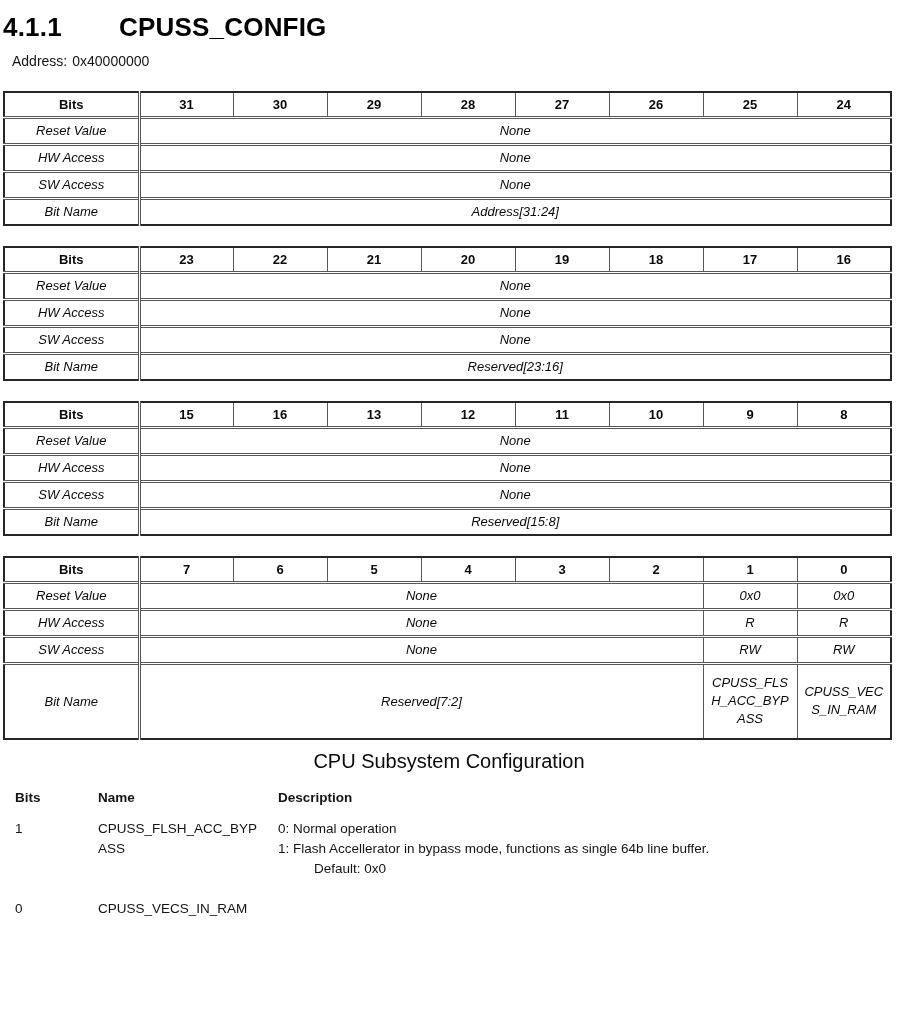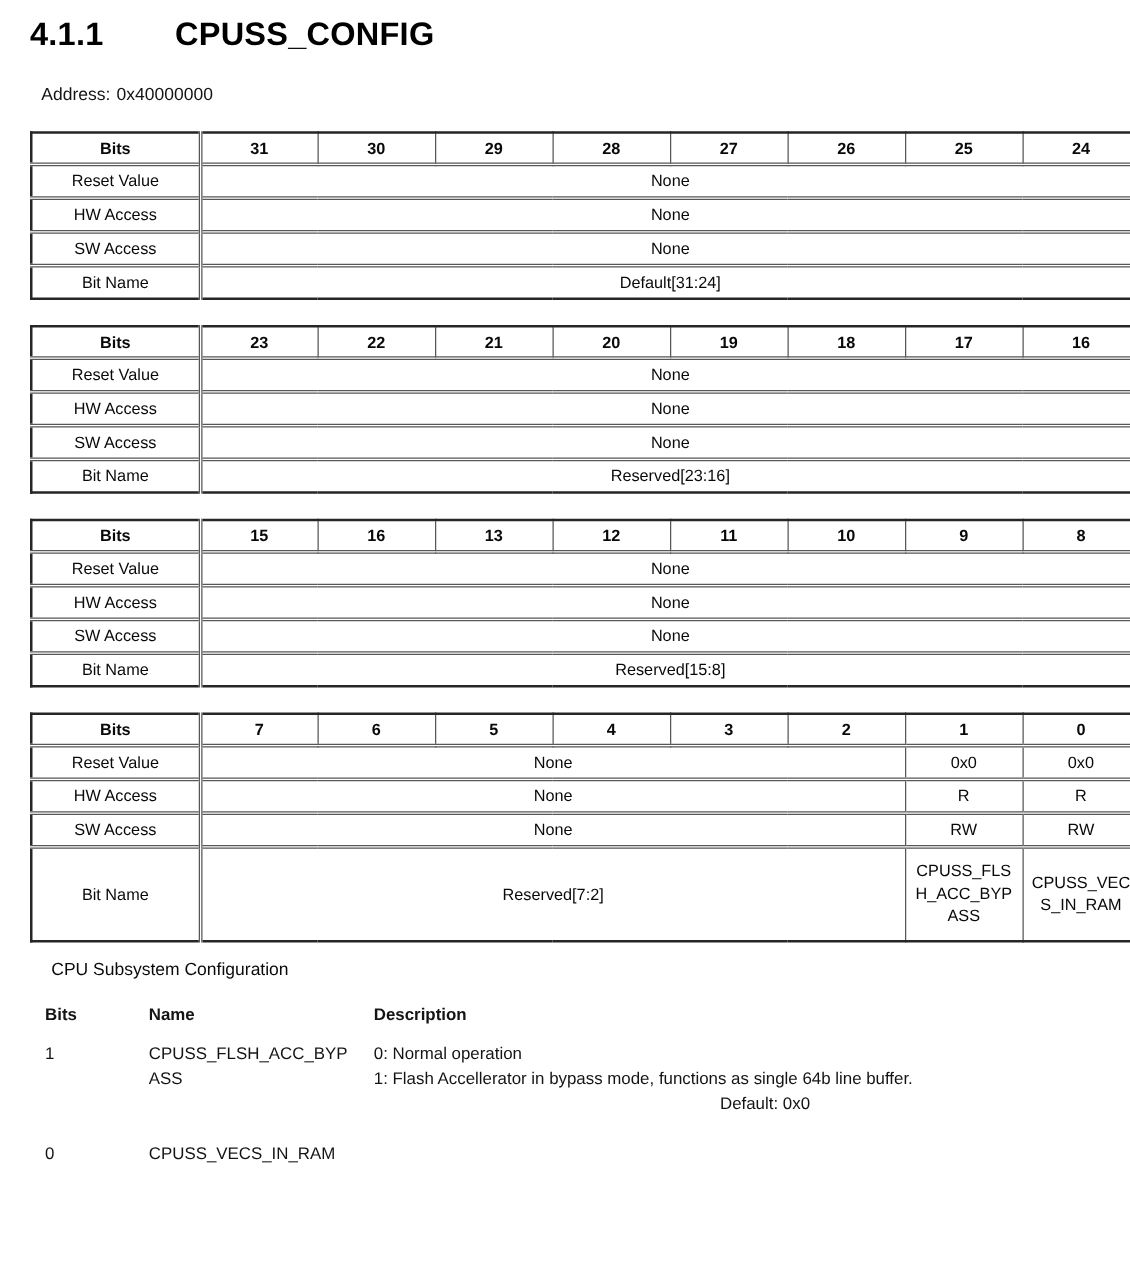--- a/index.html
+++ b/index.html
@@ -3,35 +3,35 @@
 <meta charset="utf-8">
 <style>
   * { box-sizing: border-box; }
   html, body { margin: 0; padding: 0; background: #ffffff; }
   body {
     width: 904px; height: 1024px;
     font-family: "Liberation Sans", "DejaVu Sans", sans-serif;
     color: #141414;
     overflow: hidden;
   }
-  .page { padding: 10px 9px 0 24px; }
+  .page { padding: 10px 9px 0 3px; }
 
   
   h1.section-heading {
     margin: 2px 0 0 0;
     font-size: 26px;
     line-height: 30px;
     font-weight: bold;
     color: #000;
     letter-spacing: 0.2px;
   }
   .section-num { display: inline-block; width: 116px; }
 
   
-  .meta { margin-top: 25px; margin-left: 9px; font-size: 14px; }
+  .meta { margin-top: 11px; margin-left: 9px; font-size: 14px; }
   .meta-line { margin-bottom: 14px; line-height: 17px; }
   .meta-value { margin-left: 5px; }
   .meta-value.wide { margin-left: 9px; }
 
   
   table.bits-table {
     border-collapse: collapse;
     table-layout: fixed;
     width: 887px;
     margin-top: 20px;
@@ -42,38 +42,38 @@
   .bits-table th, .bits-table td {
     border: 1px solid #575757;
     font-size: 13px;
     text-align: center;
     vertical-align: middle;
     padding: 1px 3px;
     color: #090909;
     overflow: hidden;
   }
   .bits-table th { font-weight: bold; height: 25px; }
-  .bits-table td { font-weight: normal; height: 27px; }
+  .bits-table td { font-weight: normal; height: 27px; font-style: italic; }
   .bits-table tr + tr > td { border-top: 3px double #575757; }
   .bits-table td:first-child, .bits-table th:first-child { border-right: 3px double #575757; }
   .bits-table tr.tall td { height: 76px; }
   .bits-table td.wrapcell { word-break: break-all; line-height: 18px; padding: 1px 6px; }
   col.c-label { width: 135px; }
   col.c-bit { width: 94px; }
 
   
-  .fields-caption { margin: 13px 0 0 17px; font-size: 14px; line-height: 17px; color: #0a0a0a; }
+  .fields-caption { margin: 13px 0 0 0; font-size: 20px; line-height: 17px; color: #0a0a0a; text-align: center; }
   .fields { margin-left: 10px; margin-top: 19px; font-size: 13.5px; }
   .frow { display: grid; grid-template-columns: 85px 180px 590px; line-height: 20px; }
   .frow.fhead { font-weight: bold; margin-bottom: 13px; line-height: 17px; }
   .frow.fitem { margin-bottom: 20px; }
   .fname { width: 162px; word-break: break-all; }
   .fbits { padding-left: 2px; }
   .dline { white-space: normal; }
-  .dline.indent { padding-left: 36px; text-align: center; }
+  .dline.indent { padding-left: 36px; }
 </style>
 </head>
 <body>
 
 <div class="page">
 
   <h1 class="section-heading">
     <span class="section-num">4.1.1</span><span>CPUSS_CONFIG</span>
   </h1>
 
@@ -114,21 +114,21 @@
       <tr>
         <td>HW Access</td>
         <td colspan="8">None</td>
       </tr>
       <tr>
         <td>SW Access</td>
         <td colspan="8">None</td>
       </tr>
       <tr>
         <td>Bit Name</td>
-        <td colspan="8">Default[31:24]</td>
+        <td colspan="8">Address[31:24]</td>
       </tr>
     </tbody>
   </table>
 
   <table class="bits-table">
     <colgroup>
         <col class="c-label">
         <col class="c-bit">
         <col class="c-bit">
         <col class="c-bit">

